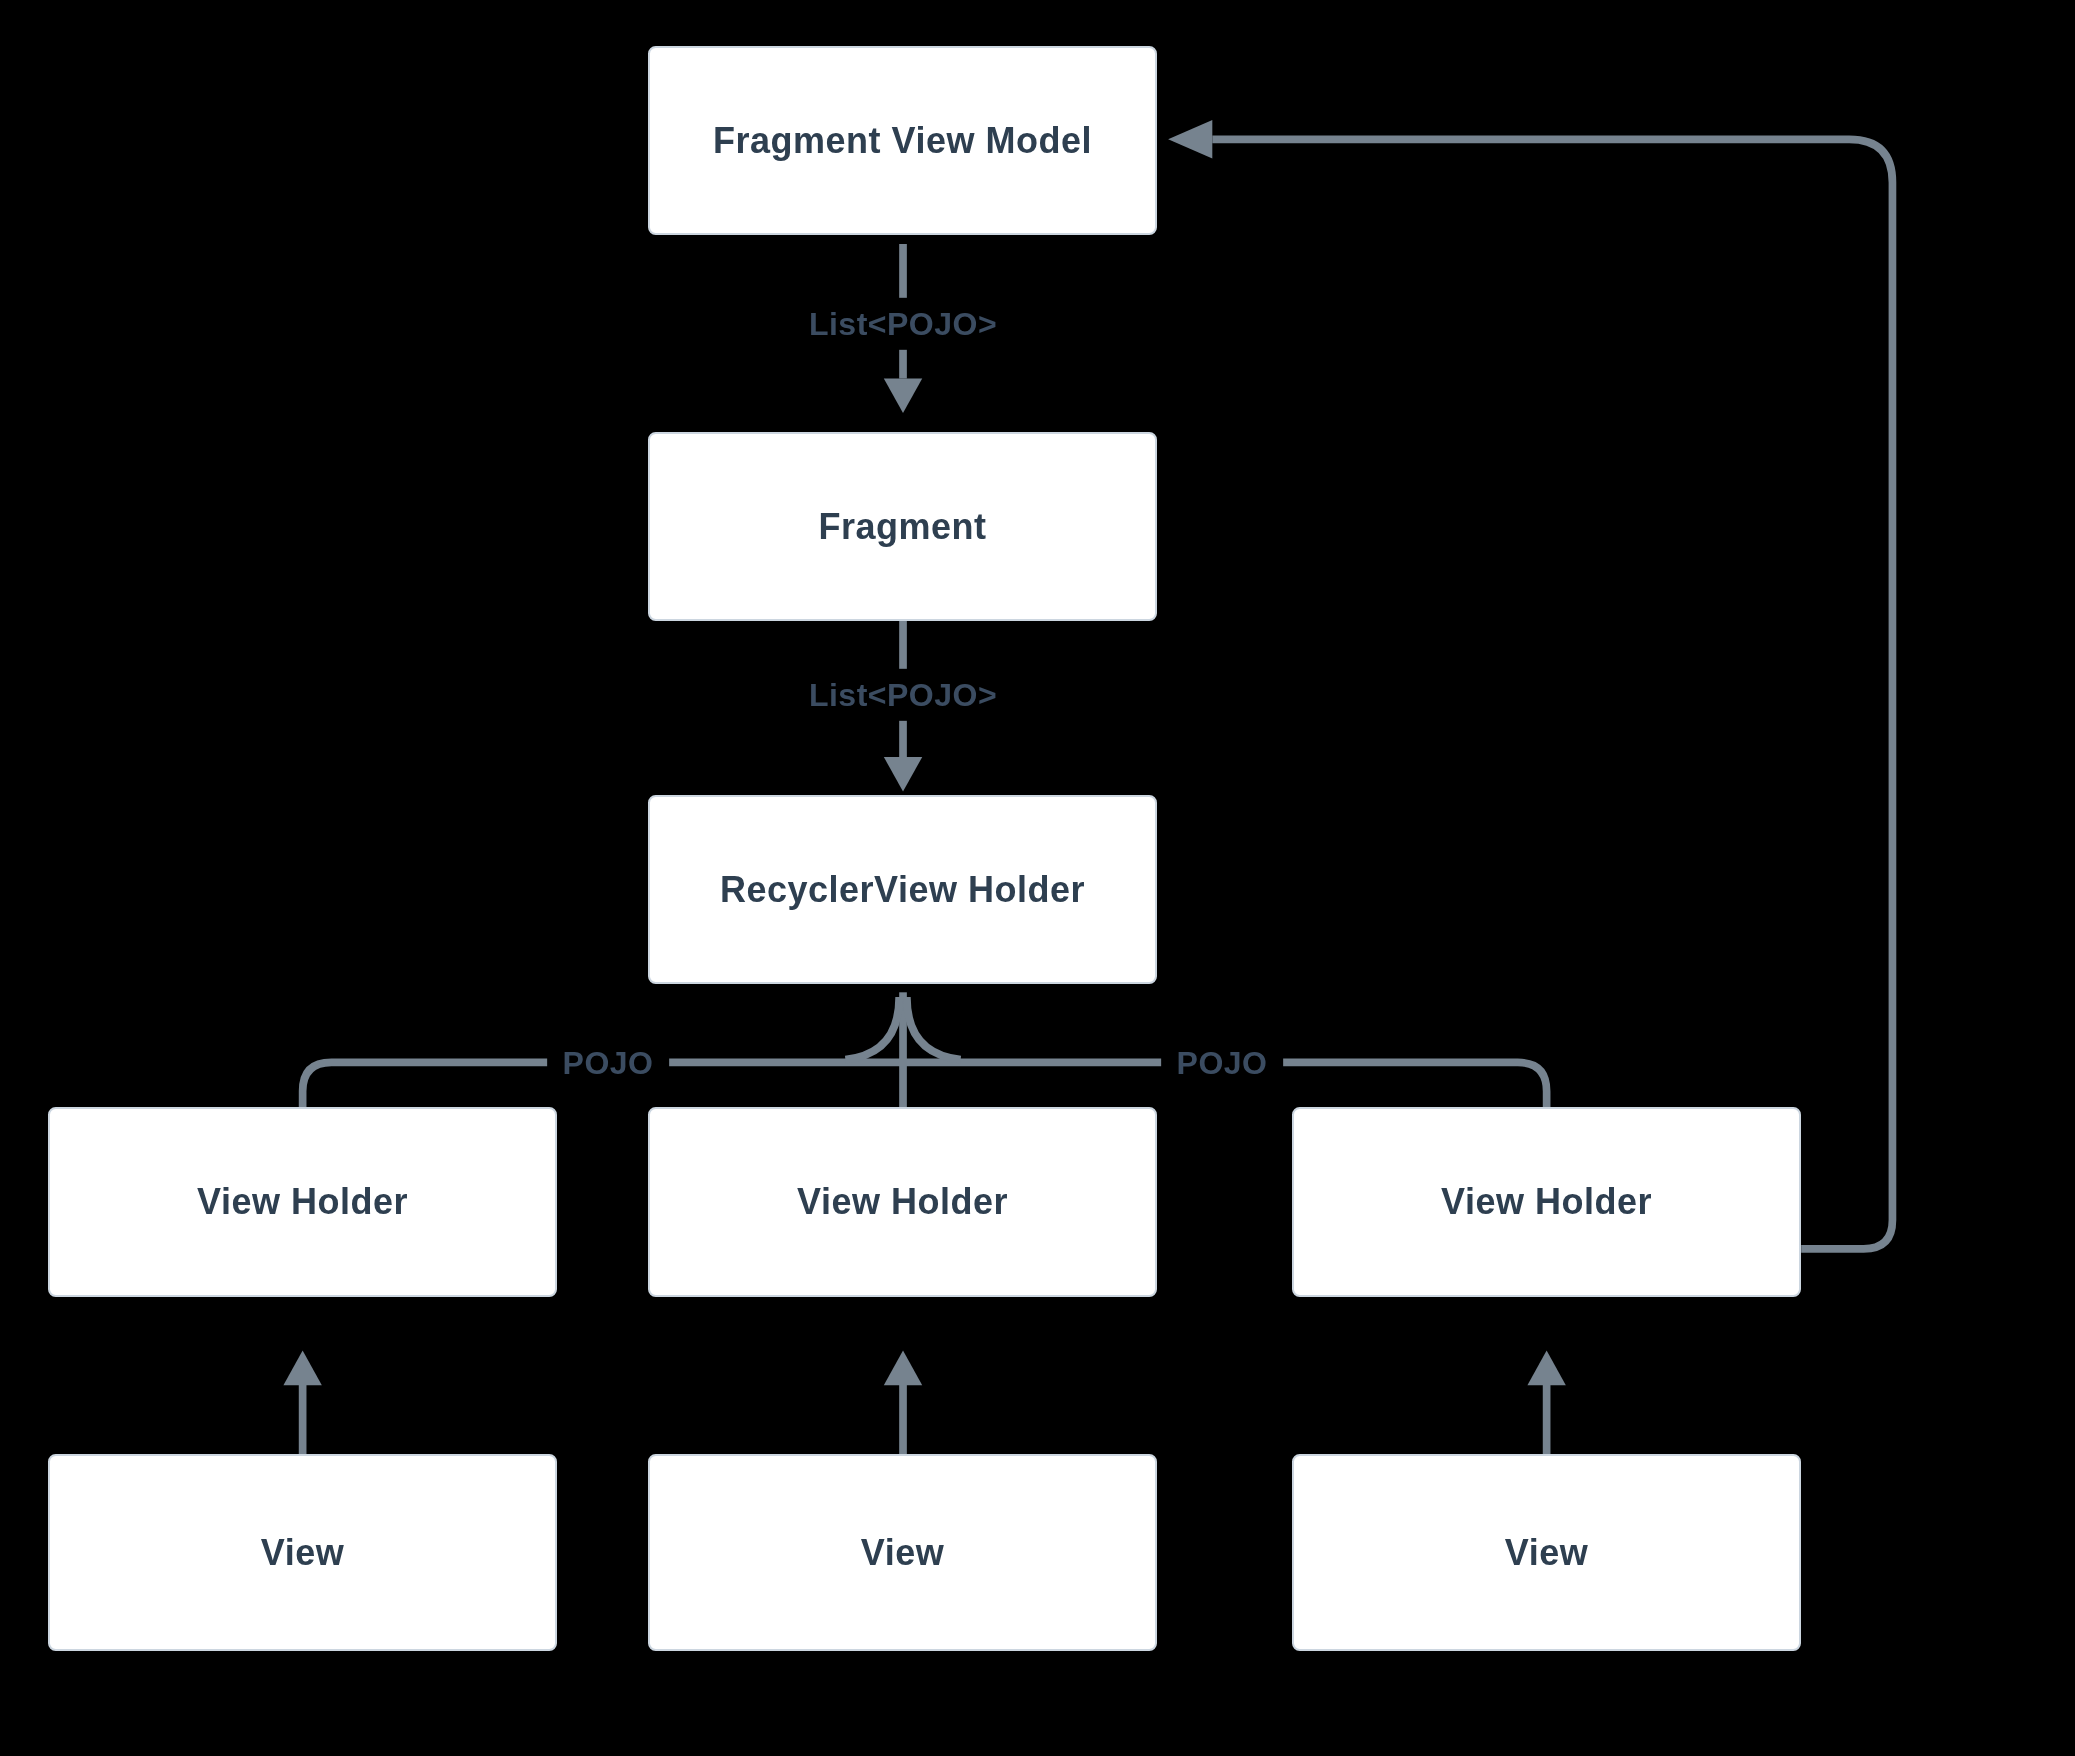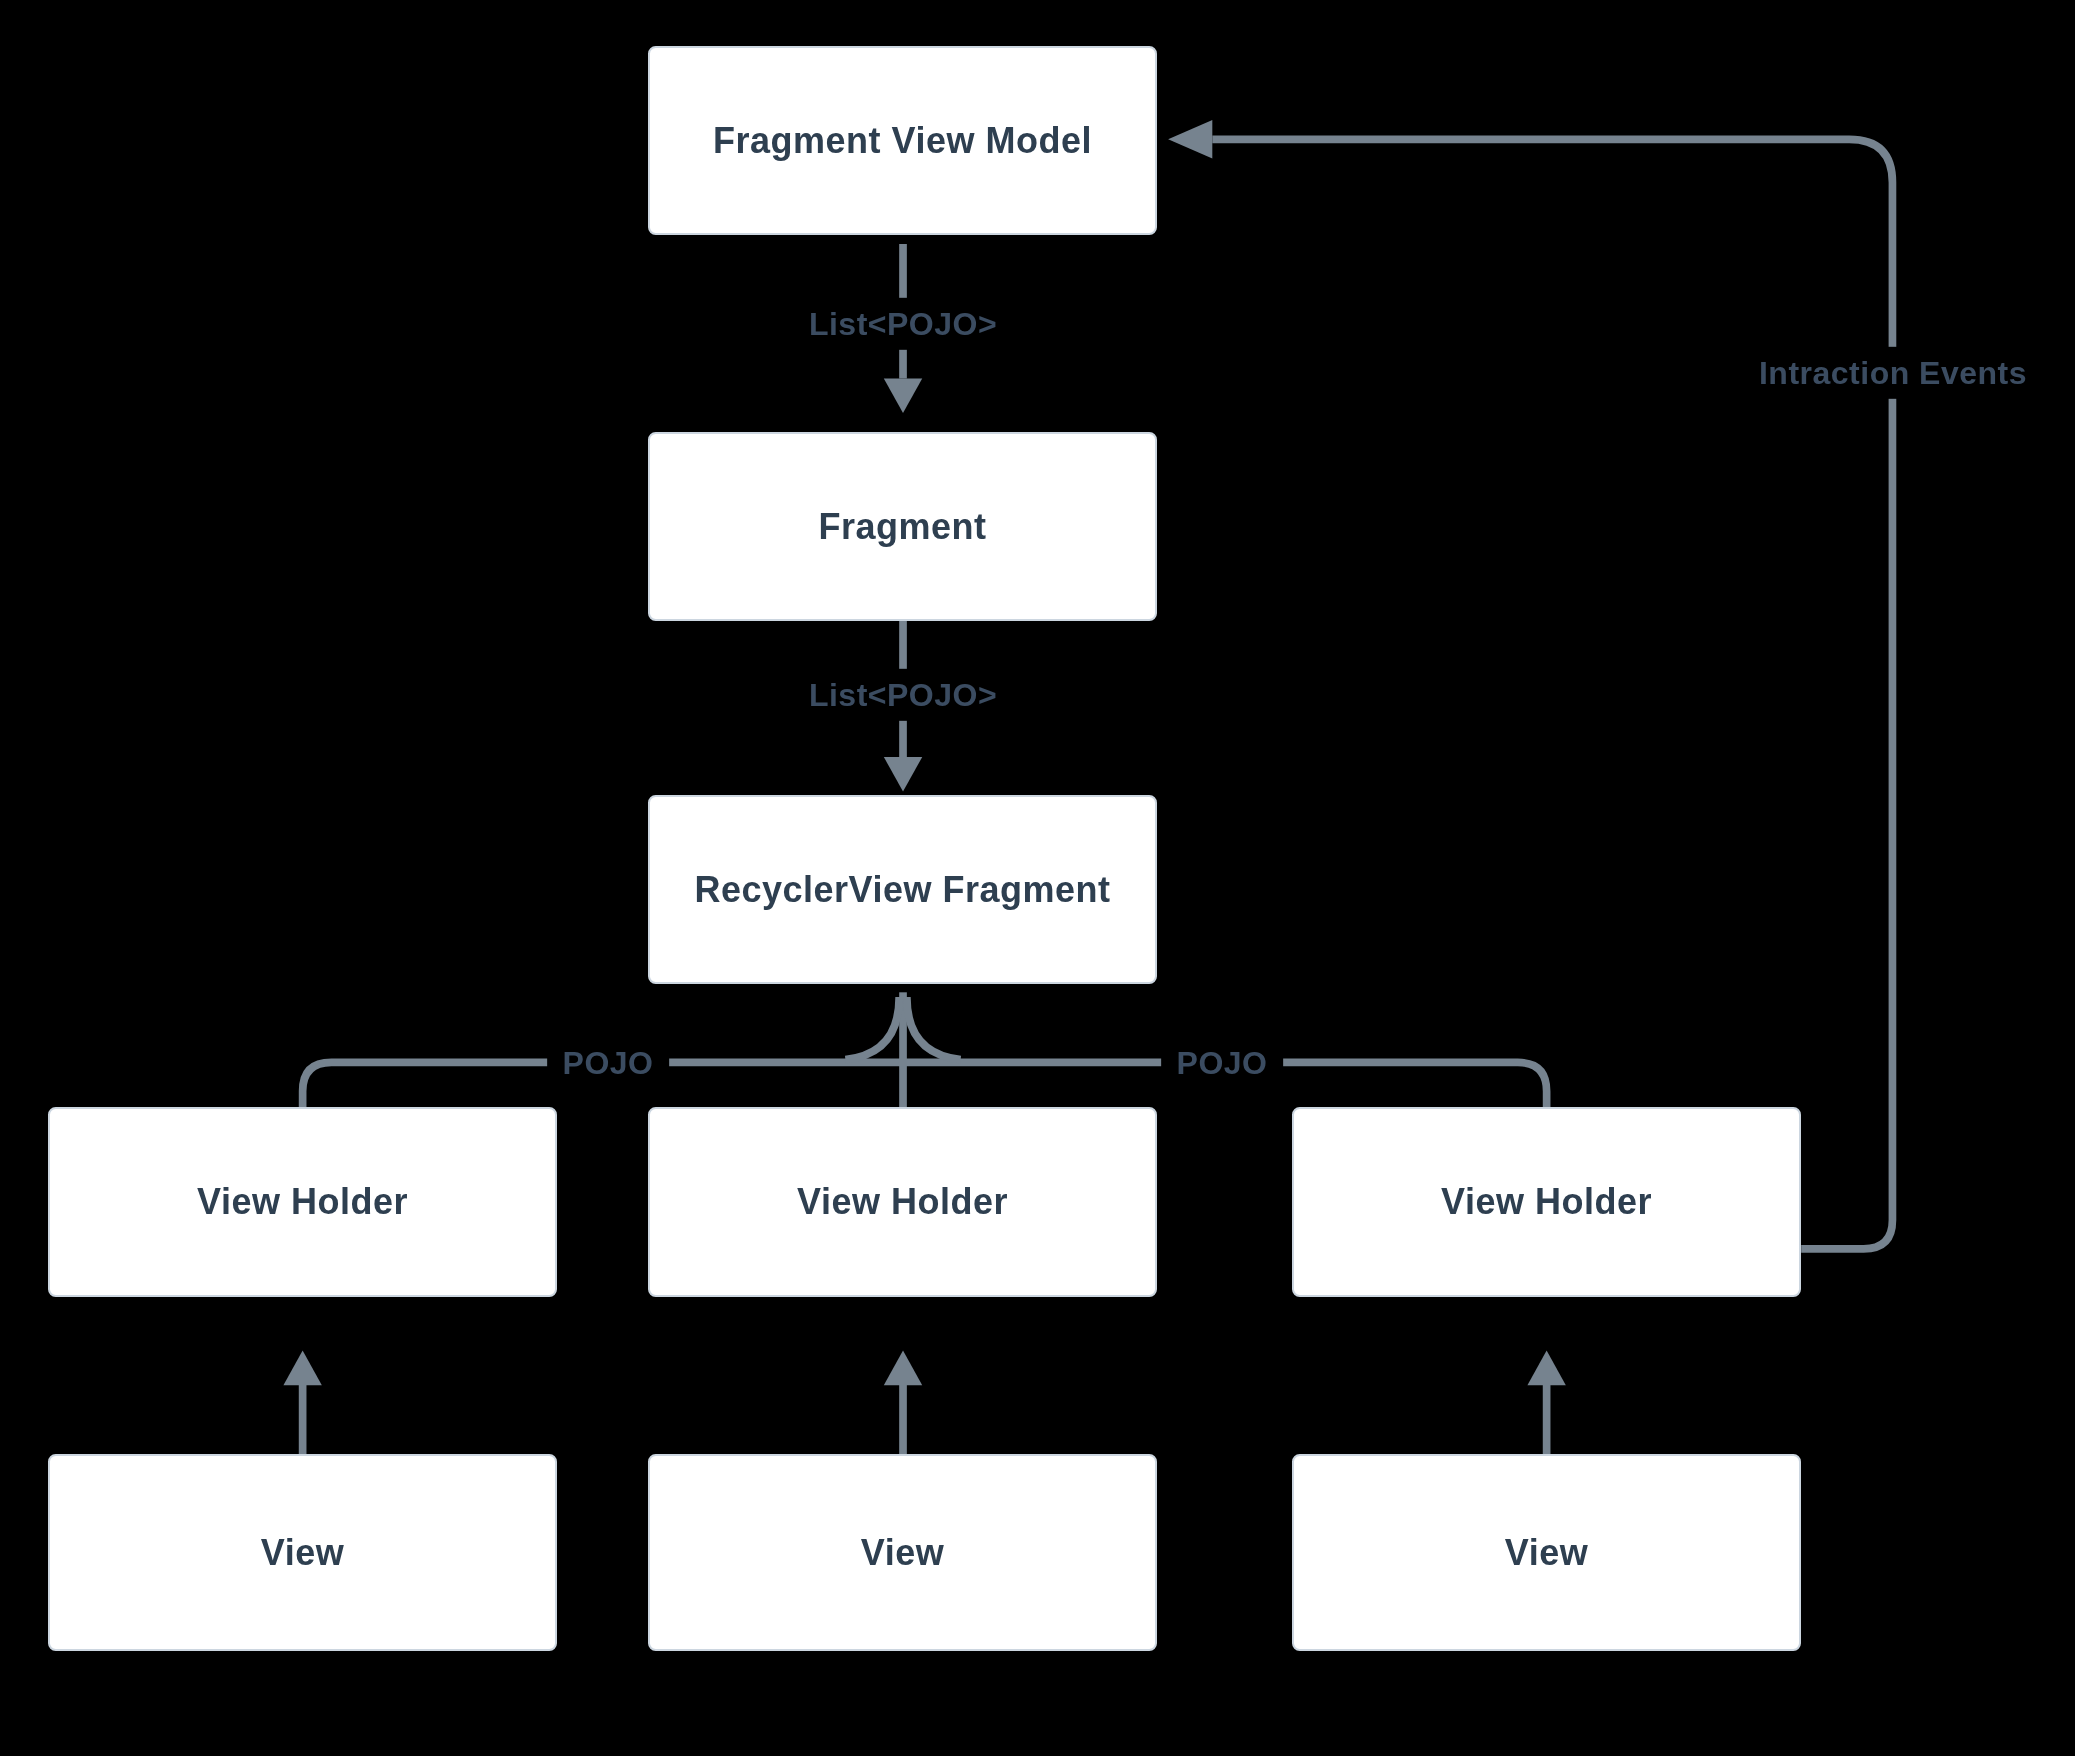--- a/index.html
+++ b/index.html
@@ -117,21 +117,21 @@
 
   <div class="node row-top col-center">
     <span class="node-label">Fragment View Model</span>
   </div>
 
   <div class="node row-2 col-center">
     <span class="node-label">Fragment</span>
   </div>
 
   <div class="node row-3 col-center">
-    <span class="node-label">RecyclerView Fragment</span>
+    <span class="node-label">RecyclerView Holder</span>
   </div>
 
   <div class="node row-vh col-left">
     <span class="node-label">View Holder</span>
   </div>
   <div class="node row-vh col-center">
     <span class="node-label">View Holder</span>
   </div>
   <div class="node row-vh col-right">
     <span class="node-label">View Holder</span>
@@ -148,16 +148,15 @@
   </div>
 
   <div class="edge-label" style="left:903px; top:324px;">List&lt;POJO&gt;</div>
 
   <div class="edge-label" style="left:903px; top:695px;">List&lt;POJO&gt;</div>
 
   <div class="edge-label" style="left:608px; top:1063px;">POJO</div>
 
   <div class="edge-label" style="left:1222px; top:1063px;">POJO</div>
 
-  <div class="edge-label" style="left:1893px; top:373px;">Intraction Events</div>
 
 </div>
 
 
 </body></html>

